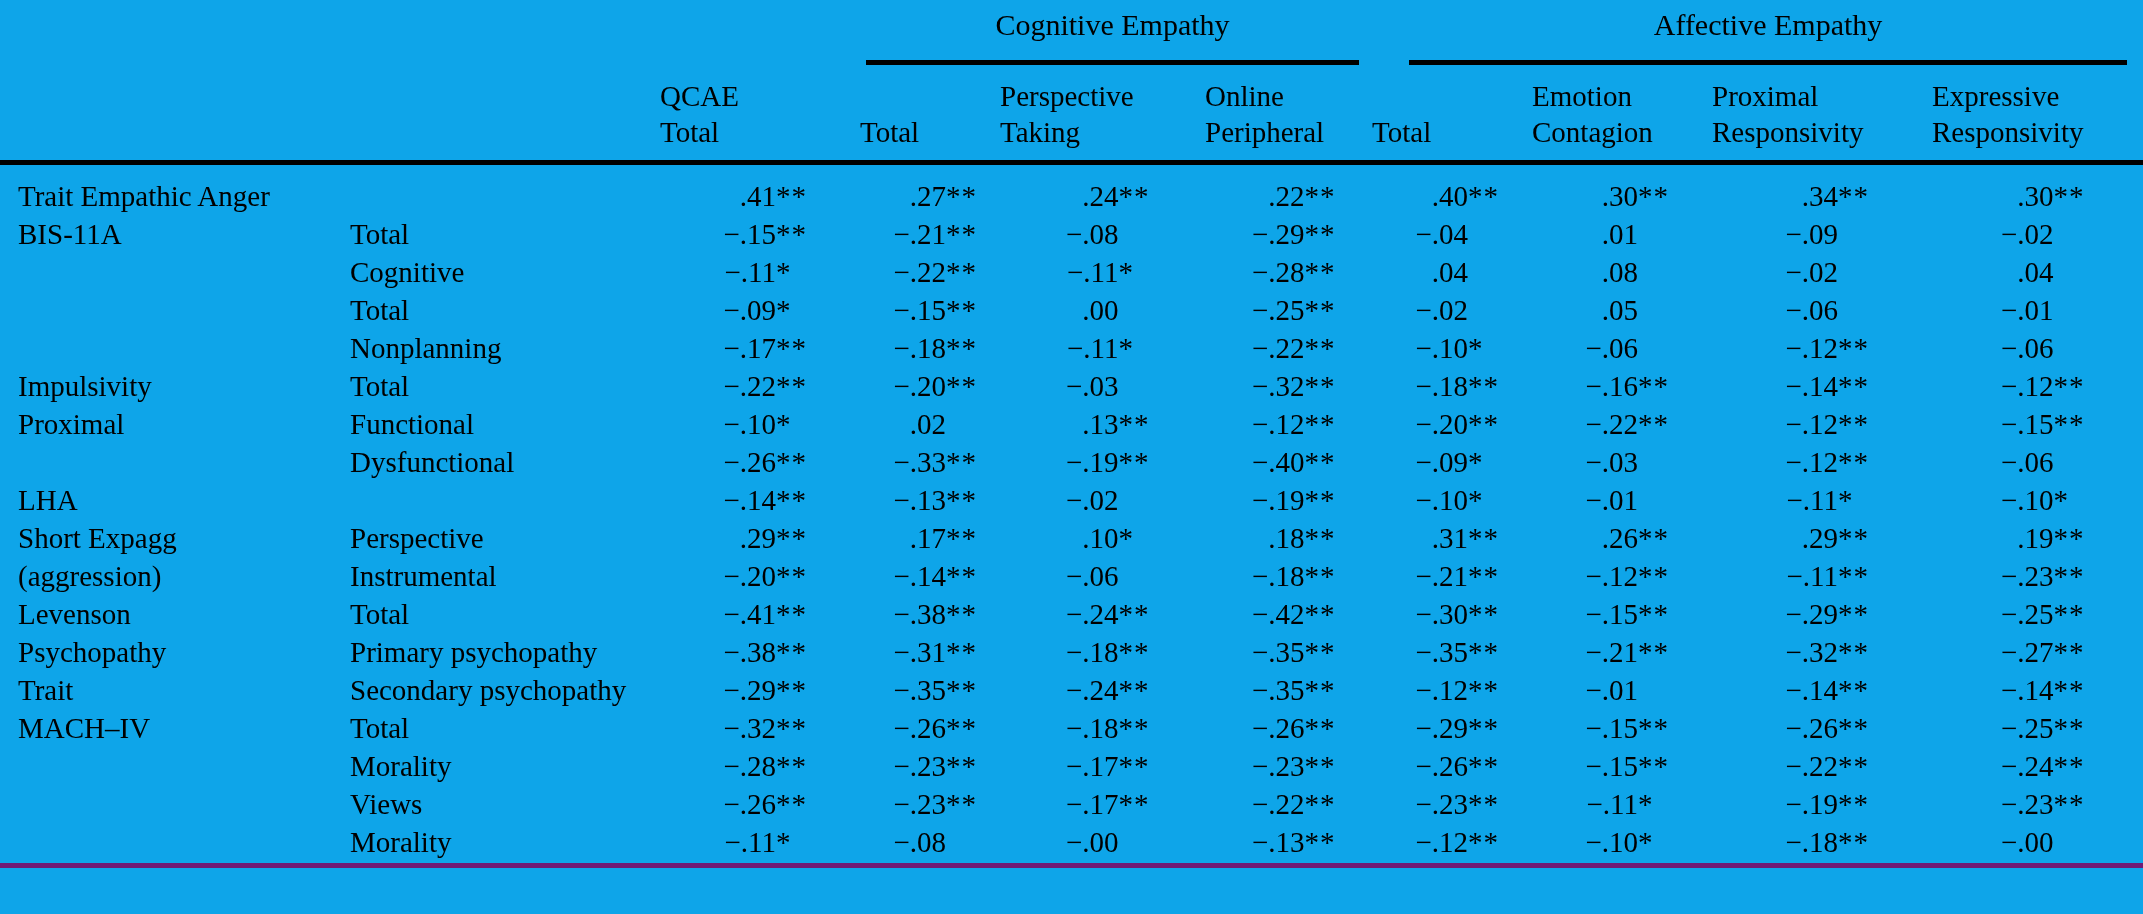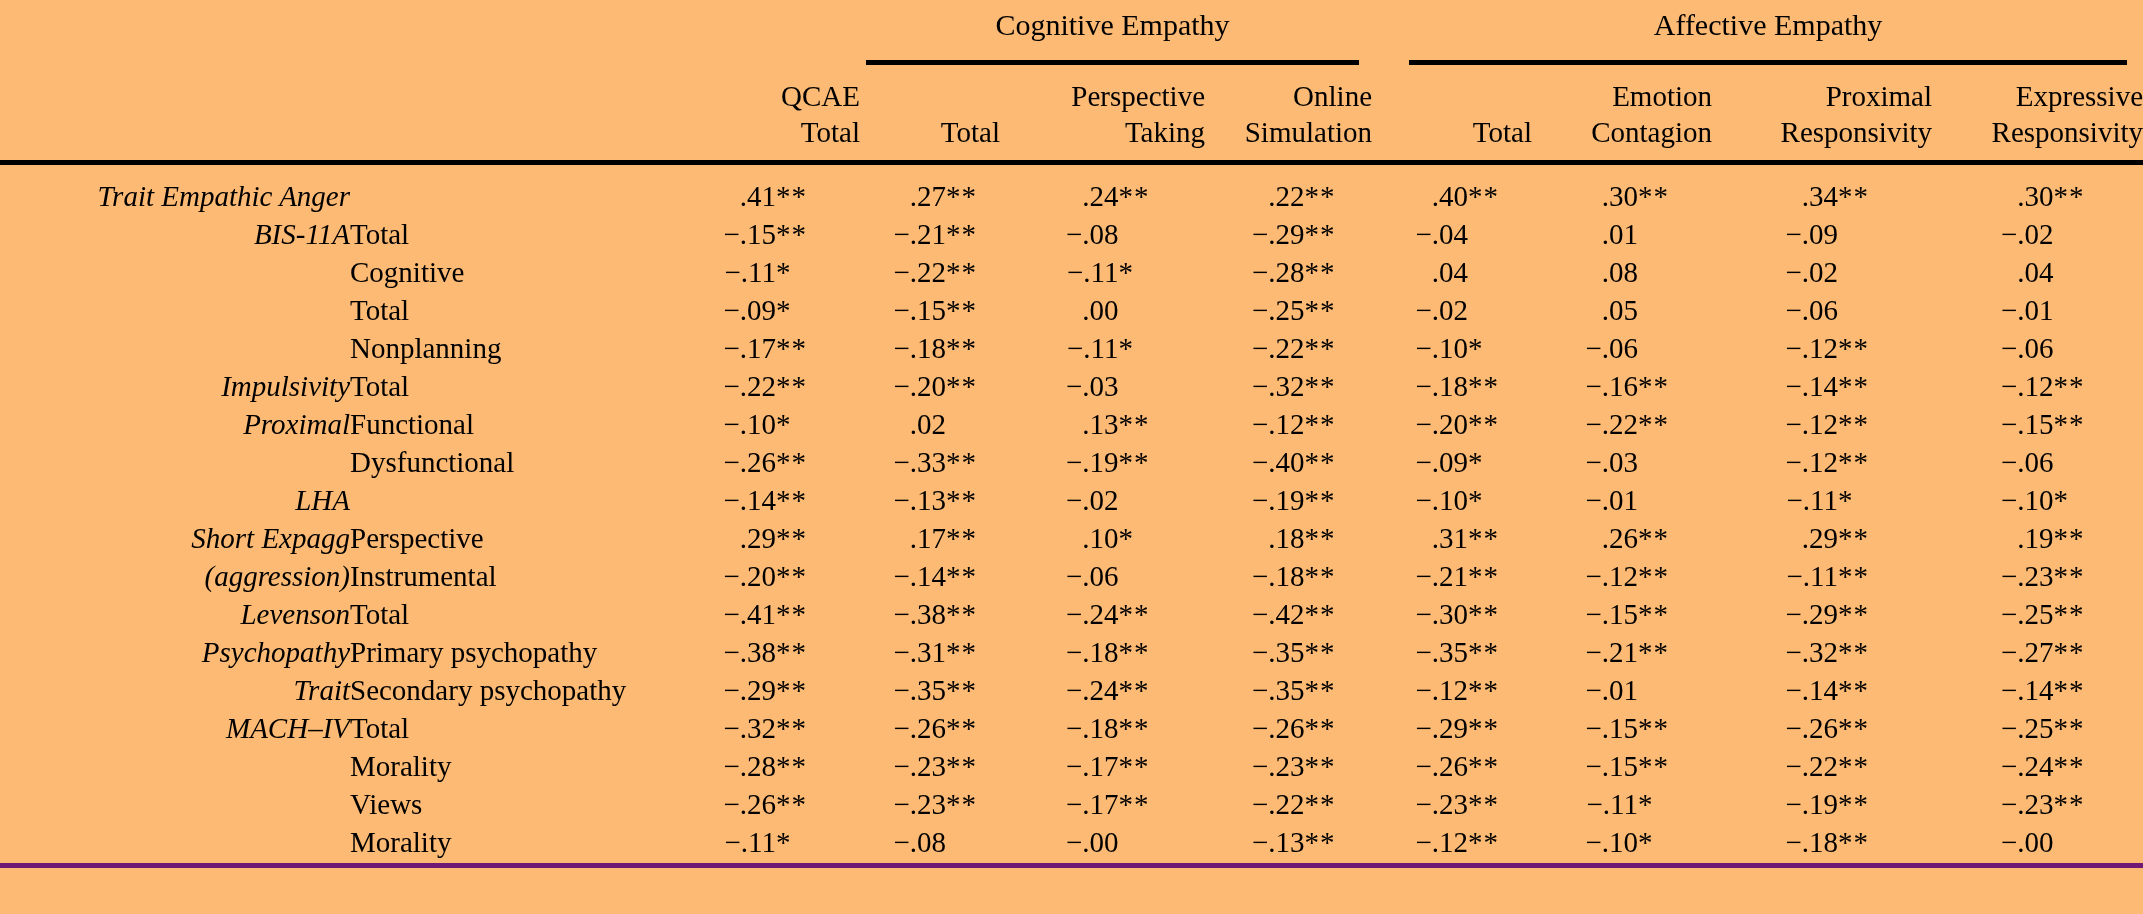--- a/index.html
+++ b/index.html
@@ -6,21 +6,21 @@
     margin: 0;
     padding: 0;
     background: #ffffff;
     width: 2143px;
     height: 914px;
     overflow: hidden;
   }
   .page {
     width: 2143px;
     height: 914px;
-    background: #fdba74;
+    background: #0ea5e9;
     color: #000000;
     font-family: "Liberation Serif", "DejaVu Serif", serif;
     font-size: 29px;
     position: relative;
   }
   table.corr {
     width: 2143px;
     table-layout: fixed;
     border-collapse: collapse;
     border-spacing: 0;
@@ -37,38 +37,38 @@
     padding-top: 8px;
     height: 65px;
     box-sizing: border-box;
     border-bottom: 5px solid #000;
   }
   .spanline.cog { margin-left: 6px; margin-right: 13px; }
   .spanline.aff { margin-left: 37px; margin-right: 16px; }
   
   tr.colhead-row th {
     font-weight: normal;
-    text-align: right;
+    text-align: left;
     vertical-align: bottom;
     padding: 0 0 10px 0;
     border-bottom: 5px solid #000;
     line-height: 36px;
     white-space: nowrap;
   }
   
   tbody td {
     height: 38px;
     line-height: 38px;
     padding: 0;
     white-space: nowrap;
     vertical-align: middle;
   }
   tbody tr:first-child td { padding-top: 12px; }
   tbody tr:last-child td { border-bottom: 5px solid #701a75; padding-bottom: 2px; }
-  td.lbl1 { padding-left: 18px; text-align: right; font-style: italic; }
+  td.lbl1 { padding-left: 18px; text-align: left; }
   td.lbl2 { text-align: left; }
   td.num { text-align: center; }
   .v { display: inline-block; width: 96px; }
   .v .n { display: inline-block; min-width: 64px; text-align: right; }
   .v .s { display: inline-block; width: 32px; text-align: left; letter-spacing: 1px; }
 </style>
 </head>
 <body>
 
 <div class="page">
@@ -105,21 +105,21 @@
           <th>
             <div style="visibility: hidden;">&nbsp;</div>
             <div>Total</div>
           </th>
           <th>
             <div>Perspective</div>
             <div>Taking</div>
           </th>
           <th>
             <div>Online</div>
-            <div>Simulation</div>
+            <div>Peripheral</div>
           </th>
           <th>
             <div style="visibility: hidden;">&nbsp;</div>
             <div>Total</div>
           </th>
           <th>
             <div>Emotion</div>
             <div>Contagion</div>
           </th>
           <th>

